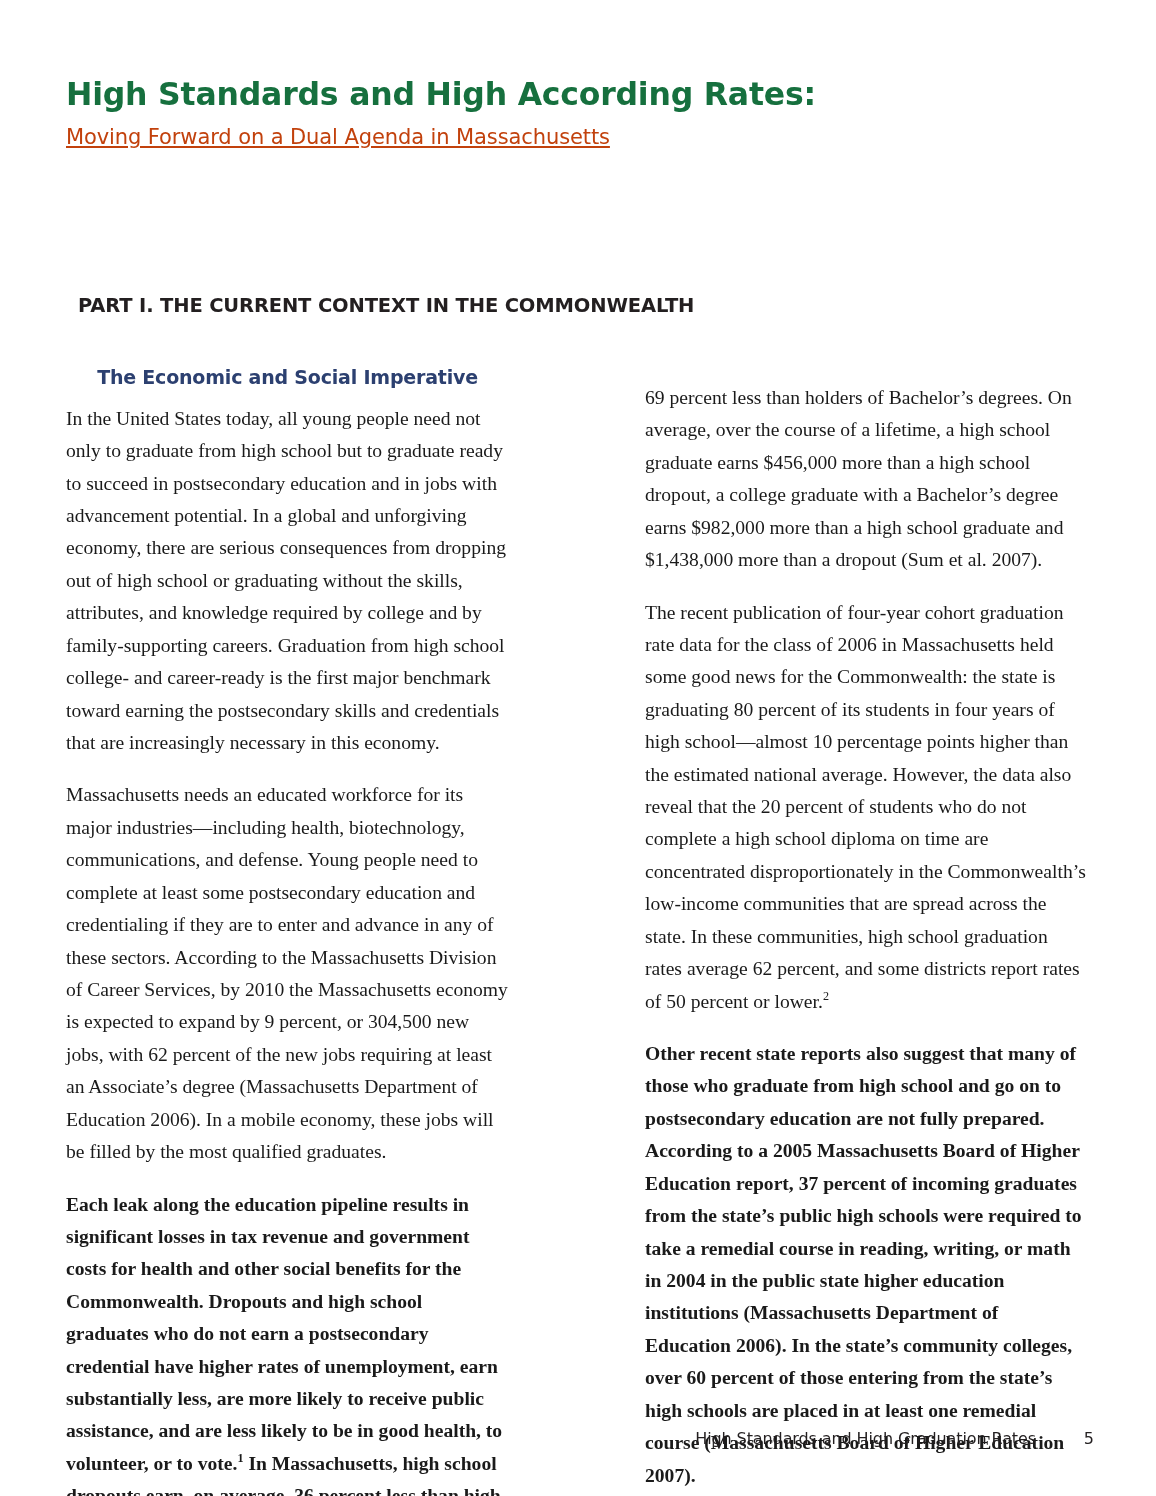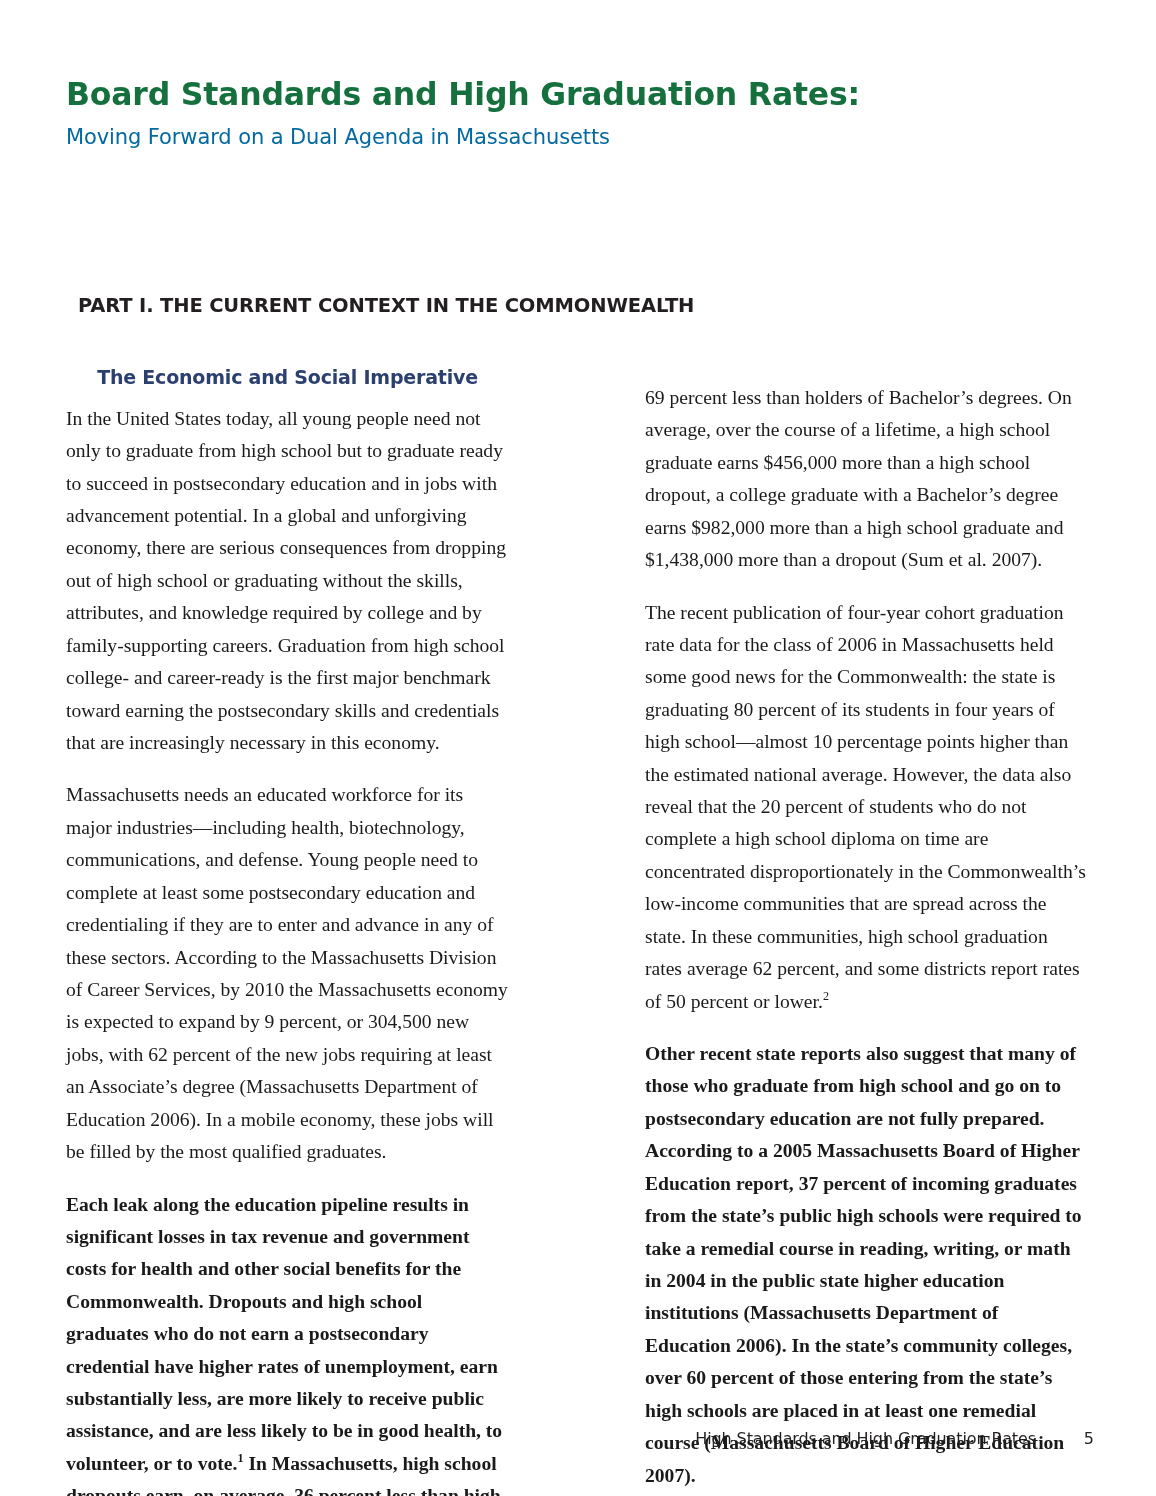--- a/index.html
+++ b/index.html
@@ -35,25 +35,26 @@
     letter-spacing: -0.2px;
     color: #16703e;
     line-height: 1.18;
     margin: 0;
     white-space: nowrap;
   }
   .doc-subtitle {
     font-family: "DejaVu Sans", sans-serif;
     font-size: 21px;
     font-weight: normal;
-    color: #0369a1;
+    color: #c2410c;
     line-height: 1.25;
     margin: 11px 0 0 0;
     letter-spacing: -0.1px;
     white-space: nowrap;
+    text-decoration: underline;
   }
 
   
   .part-heading {
     position: absolute;
     left: 66px;
     top: 282px;
     font-family: "DejaVu Sans", sans-serif;
     font-size: 19.5px;
     font-weight: bold;
@@ -131,21 +132,21 @@
     width: 58px;
     text-align: right;
   }
 </style>
 </head>
 <body>
 
 <div class="page">
 
   <header class="masthead">
-    <h1 class="doc-title">Board Standards and High Graduation Rates:</h1>
+    <h1 class="doc-title">High Standards and High According Rates:</h1>
     <h2 class="doc-subtitle">Moving Forward on a Dual Agenda in Massachusetts</h2>
   </header>
 
   <h3 class="part-heading">PART I. THE CURRENT CONTEXT IN THE COMMONWEALTH</h3>
 
   <div class="columns">
 
     <div class="column left">
       <h4 class="section-heading">The Economic and Social Imperative</h4>
 

